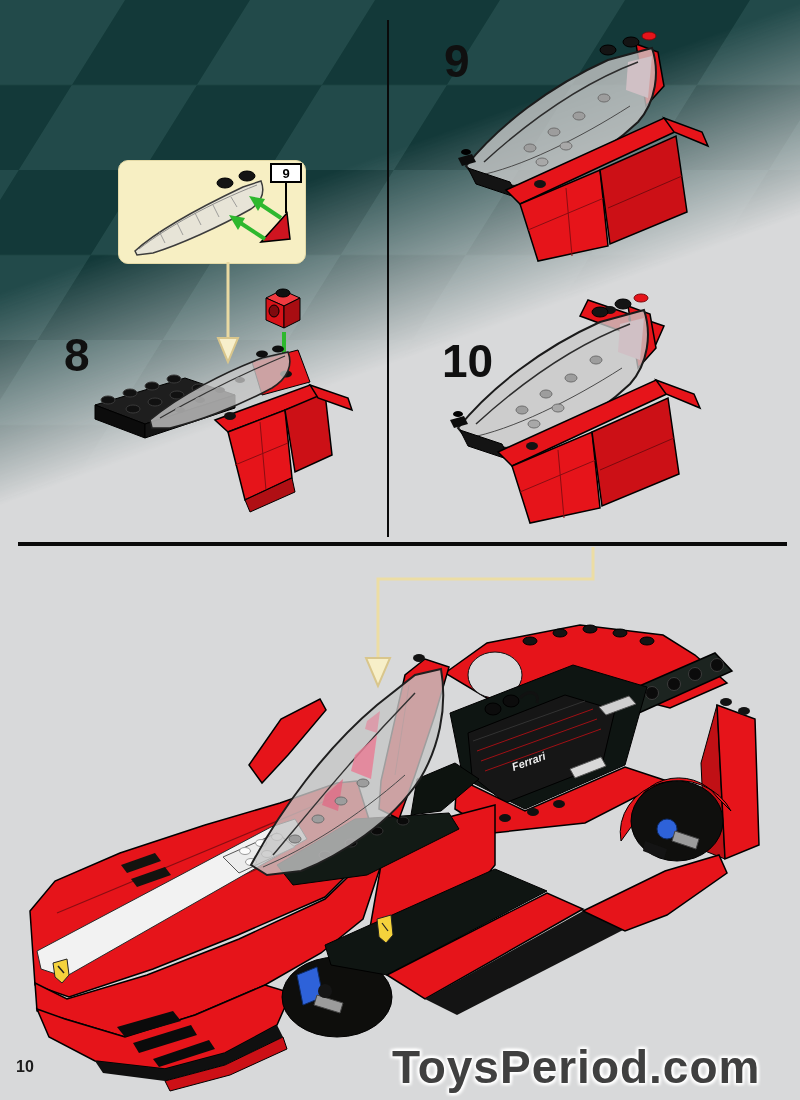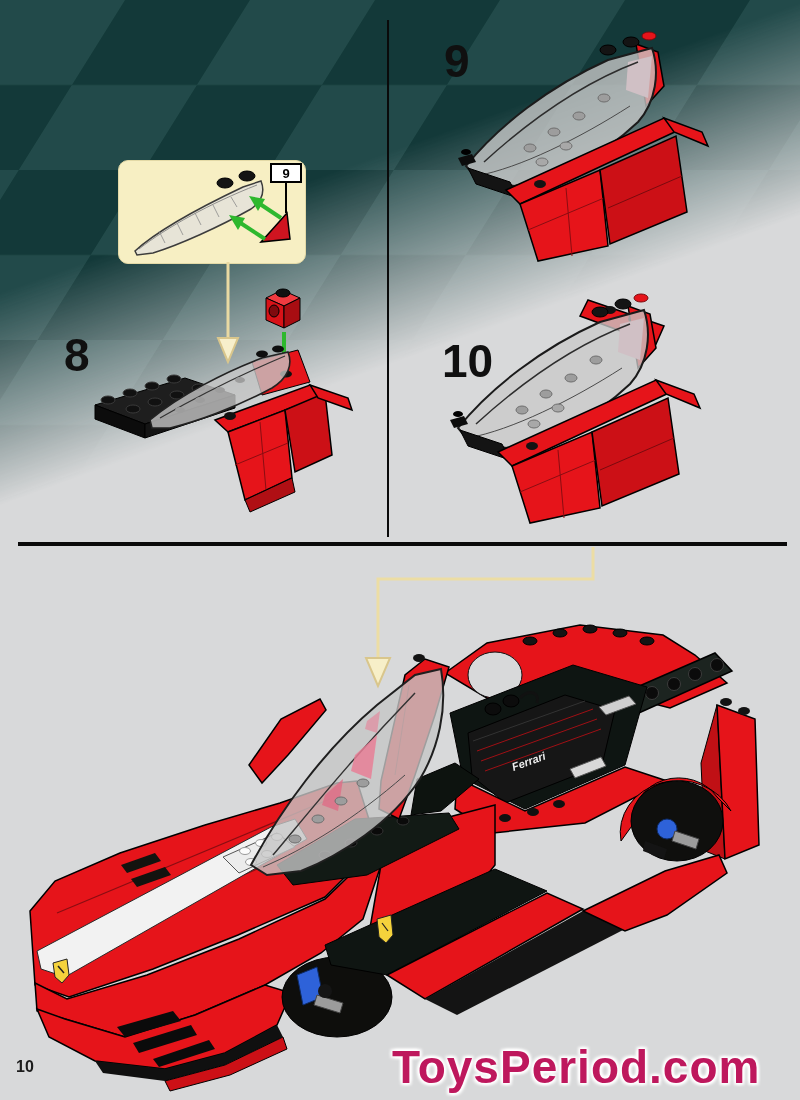--- a/index.html
+++ b/index.html
@@ -20,21 +20,21 @@
   .step-10{left:442px;top:338px;}
   .inset-box{
     left:118px;top:160px;width:186px;height:102px;
     background:#f7efc3;border:1px solid #e3d9a6;border-radius:10px;
   }
   .page-number{
     left:16px;top:1058px;font-size:16px;font-weight:700;color:#1c1c1c;
   }
   .watermark{
     left:392px;top:1040px;font-size:46px;font-weight:700;letter-spacing:1px;
-    color:#be185d;
+    color:#404040;
     text-shadow:0 0 2px #ffffff,2px 2px 3px #ffffff,-2px -2px 3px #ffffff,
                 2px -2px 3px #ffffff,-2px 2px 3px #ffffff;
     white-space:nowrap;
   }
   svg{display:block;}
 </style>
 </head>
 <body>
 
 <div class="page">

